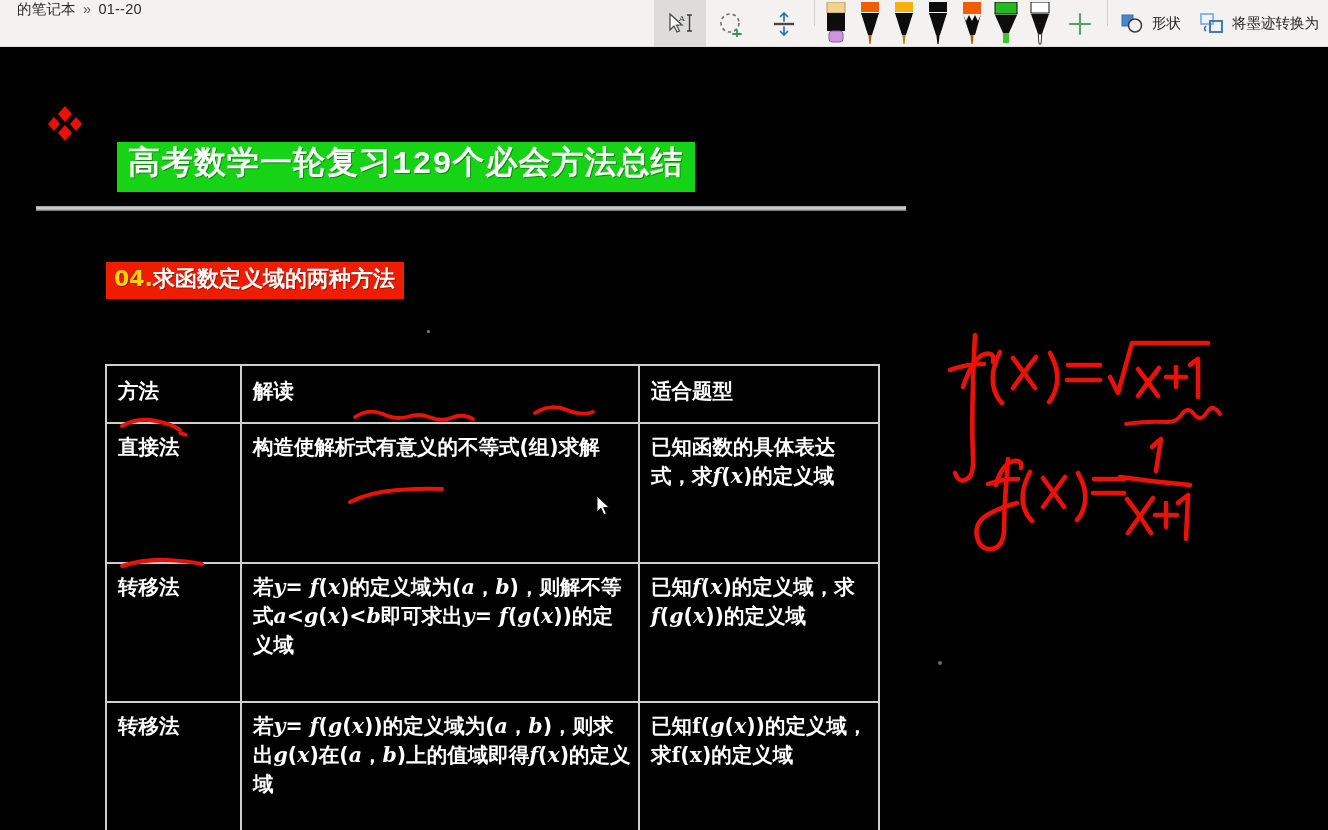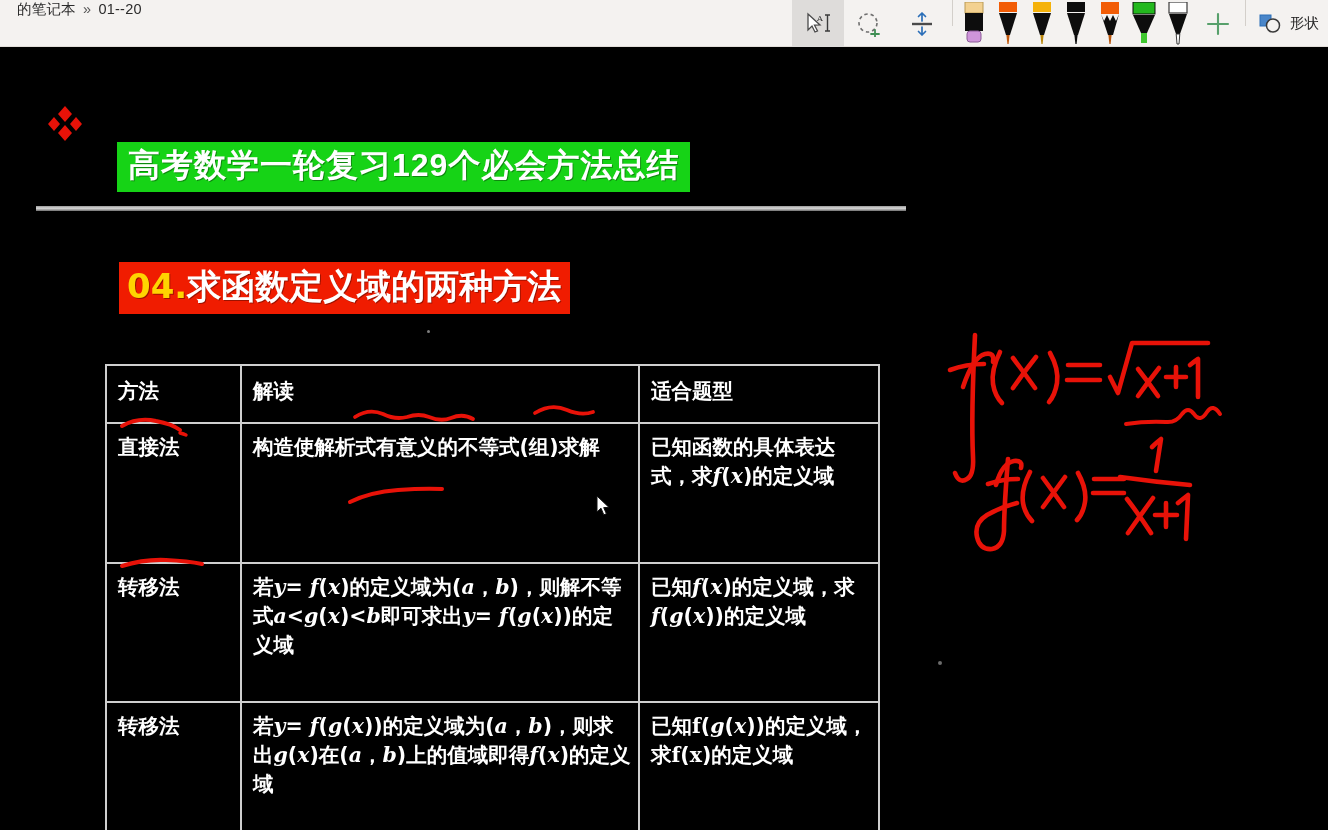--- a/index.html
+++ b/index.html
@@ -46,41 +46,41 @@
   
   .canvas { position:absolute; top:47px; left:0; width:1328px; height:783px; background:#000; overflow:hidden; }
 
   .diamond-icon { position:absolute; left:46px; top:57px; width:38px; height:38px; }
 
   .title-banner {
     position:absolute; left:117px; top:95px;
     background:#16d316;
     padding: 3px 11px 7px 11px;
     color:#fff;
-    font-family: Liberation Sans, sans-serif;
+    font-family: Liberation Mono, monospace;
     font-weight: 700;
     font-size: 32px;
     letter-spacing: 1px;
     line-height: 1.25;
     white-space: nowrap;
     text-shadow: 1px 1px 0 rgba(0,0,0,.35);
   }
   .hrule {
     position:absolute; left:36px; top:159px;
     width: 870px; height: 5px;
     background: linear-gradient(to bottom,#9a9a9a 0%, #d8d8d8 45%, #6d6d6d 100%);
   }
 
   .sub-banner {
-    position:absolute; left:119px; top:215px;
+    position:absolute; left:106px; top:215px;
     background:#f01c00;
     padding: 3px 9px 6px 8px;
     font-family: "DejaVu Sans", sans-serif;
     font-weight:700;
-    font-size: 34px;
+    font-size: 22px;
     line-height:1.25;
     white-space:nowrap;
     color:#fff;
     text-shadow: 1px 1px 0 rgba(0,0,0,.35);
   }
   .sub-num { color:#ffd400; }
 
   .speck { position:absolute; left:427px; top:283px; width:3px; height:3px; background:#7e7e7e; border-radius:50%; }
   .speck2{ position:absolute; left:938px; top:614px; width:4px; height:4px; background:#6b6b6b; border-radius:50%; }
 
@@ -224,20 +224,28 @@
     <div class="divider"></div>
 
     <div class="lbl-tool">
       <svg width="24" height="22" viewBox="0 0 24 22">
         <rect x="1" y="2" width="11" height="11" fill="#4a86c9" stroke="#2b6fb8" stroke-width="1"></rect>
         <circle cx="14" cy="12.5" r="6.5" fill="#f4f2f0" stroke="#3a3a3a" stroke-width="1.5"></circle>
       </svg>
       <span>形状</span>
     </div>
 
+    <div class="lbl-tool">
+      <svg width="26" height="24" viewBox="0 0 26 24">
+        <rect x="2" y="2" width="12" height="10" fill="none" stroke="#7fb2e0" stroke-width="1.8"></rect>
+        <rect x="11" y="9" width="12" height="11" fill="none" stroke="#2b6fb8" stroke-width="1.8"></rect>
+        <path d="M7 14 q-3 3 0 5" stroke="#2b6fb8" stroke-width="1.6" fill="none"></path>
+      </svg>
+      <span>将墨迹转换为</span>
+    </div>
 
   </div>
 
   <div class="canvas">
 
     <svg class="diamond-icon" viewBox="0 0 38 38">
       <polygon points="19,2 26,10 19,18 12,10" fill="#e81208"></polygon>
       <polygon points="8,13 14,20 8,27 2,20" fill="#e81208"></polygon>
       <polygon points="30,13 36,20 30,27 24,20" fill="#e81208"></polygon>
       <polygon points="19,21 26,29 19,37 12,29" fill="#e81208"></polygon>

